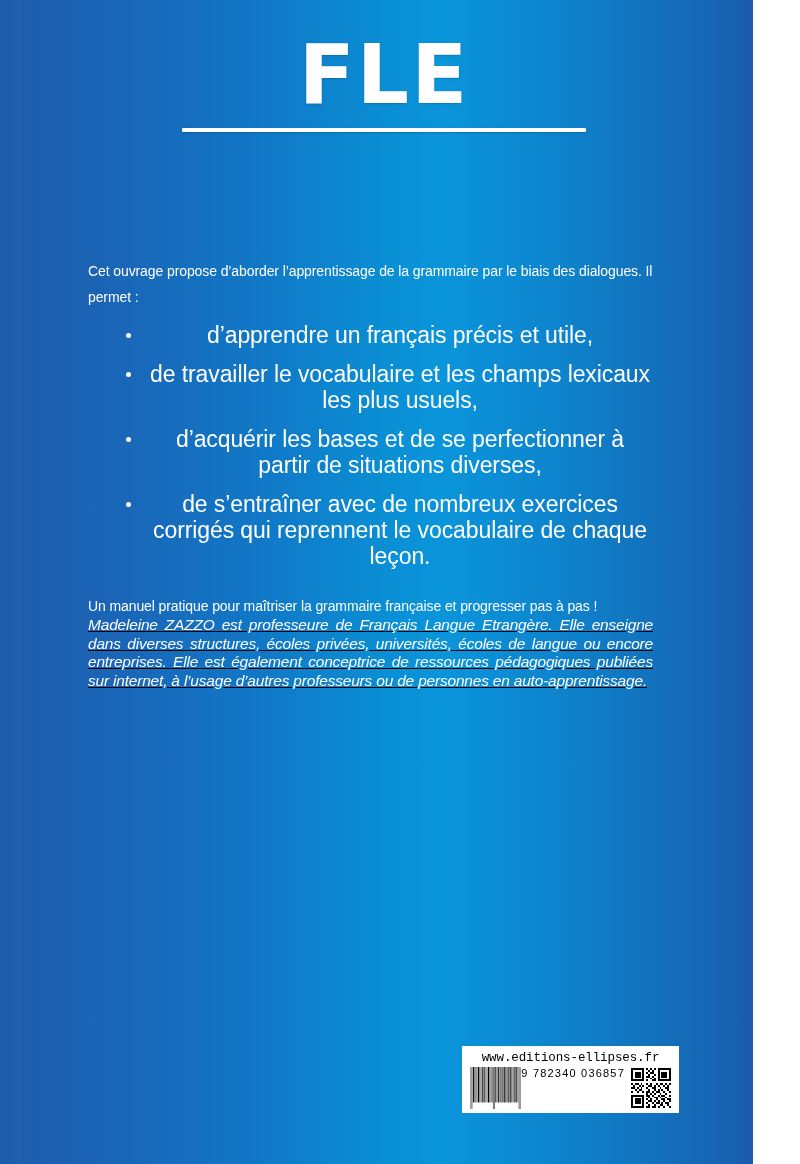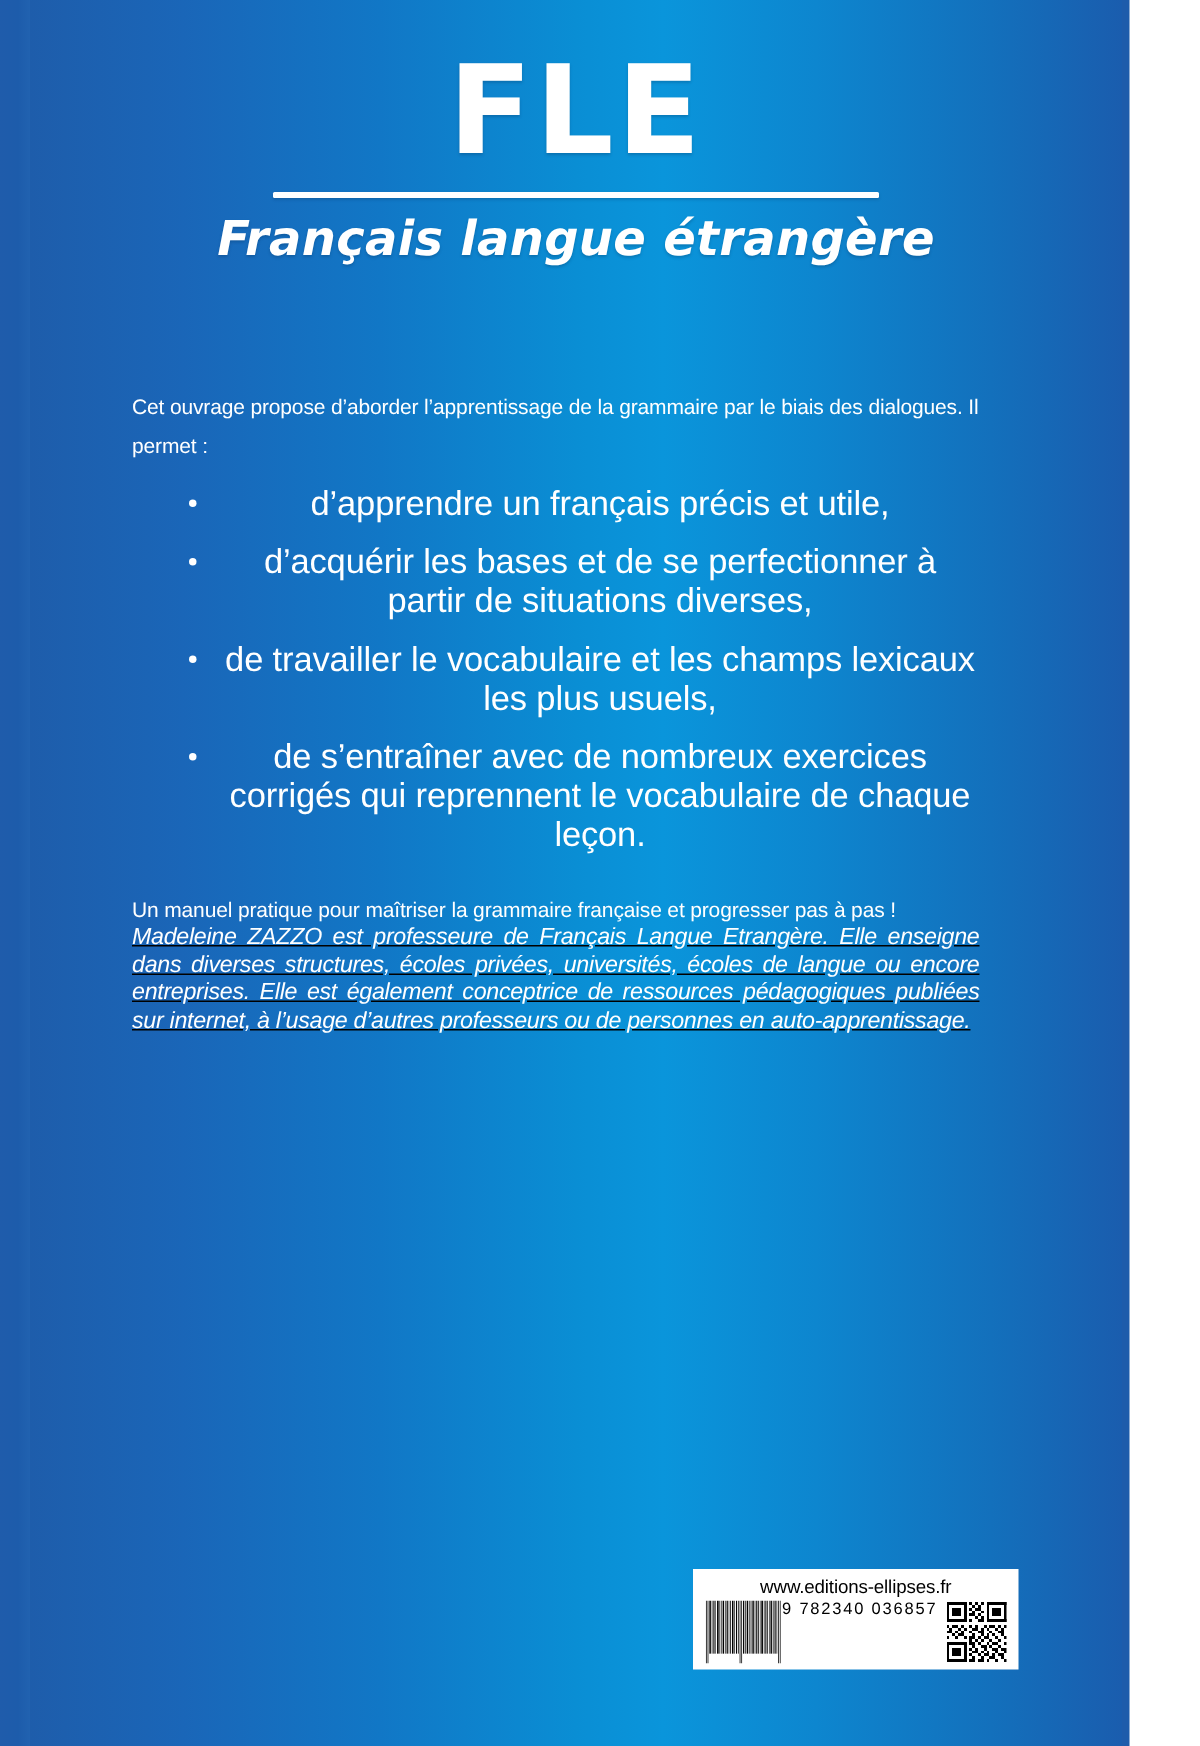--- a/index.html
+++ b/index.html
@@ -152,21 +152,21 @@
     padding:5px 8px 4px 8px;
     display:flex;
     flex-direction:column;
   }
   .barcode-url {
     text-align:center;
     font-size:12.5px;
     color:#000000;
     line-height:14px;
     letter-spacing:-0.1px;
-    font-family:Liberation Sans, sans-serif;
+    font-family:Liberation Mono, monospace;
   }
   .barcode-row {
     display:flex;
     align-items:flex-end;
     gap:6px;
     flex:1;
     padding-top:2px;
   }
   .ean-wrap {
     position:relative;
@@ -200,30 +200,29 @@
 
 <div class="cover">
 
   <div class="edge-strip"></div>
 
   <div class="back-panel">
 
     <div class="title-block">
       <div class="title-main">FLE</div>
       <div class="title-rule"></div>
-      <div class="title-sub">Français langue étrangère</div>
     </div>
 
     <div class="body-block">
       <p class="para lead">Cet ouvrage propose d’aborder l’apprentissage de la grammaire par le biais des dialogues. Il permet :</p>
 
       <ul class="features">
         <li>d’apprendre un français précis et utile,</li>
+        <li>de travailler le vocabulaire et les champs lexicaux les plus usuels,</li>
         <li>d’acquérir les bases et de se perfectionner à partir de situations diverses,</li>
-        <li>de travailler le vocabulaire et les champs lexicaux les plus usuels,</li>
         <li>de s’entraîner avec de nombreux exercices corrigés qui reprennent le vocabulaire de chaque leçon.</li>
       </ul>
 
       <p class="para closing">Un manuel pratique pour maîtriser la grammaire française et progresser pas à pas !</p>
     </div>
 
     <div class="bio-block">
       <p class="bio-text">Madeleine ZAZZO est professeure de Français Langue Etrangère. Elle enseigne dans diverses structures, écoles privées, universités, écoles de langue ou encore entreprises. Elle est également conceptrice de ressources pédagogiques publiées sur internet, à l’usage d’autres professeurs ou de personnes en auto-apprentissage.</p>
     </div>
 

